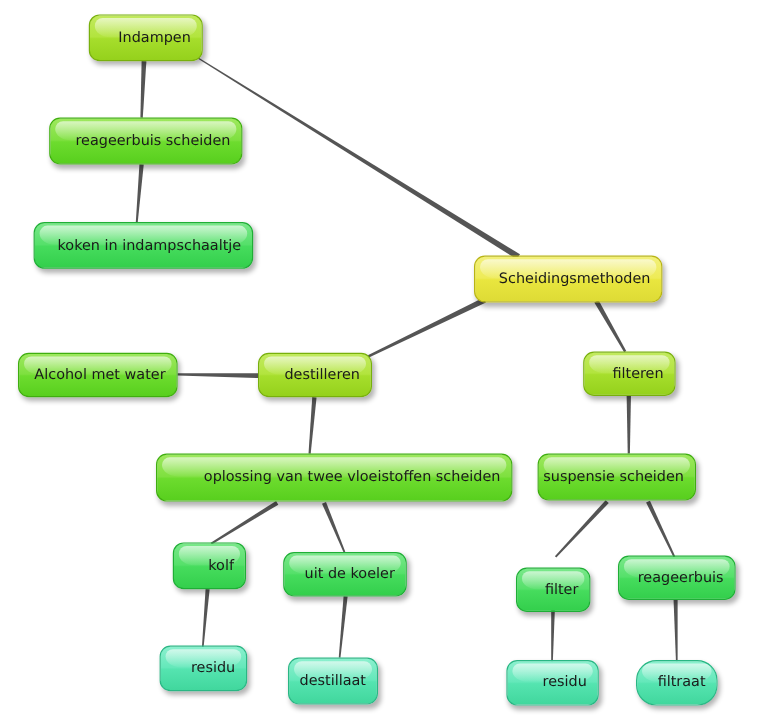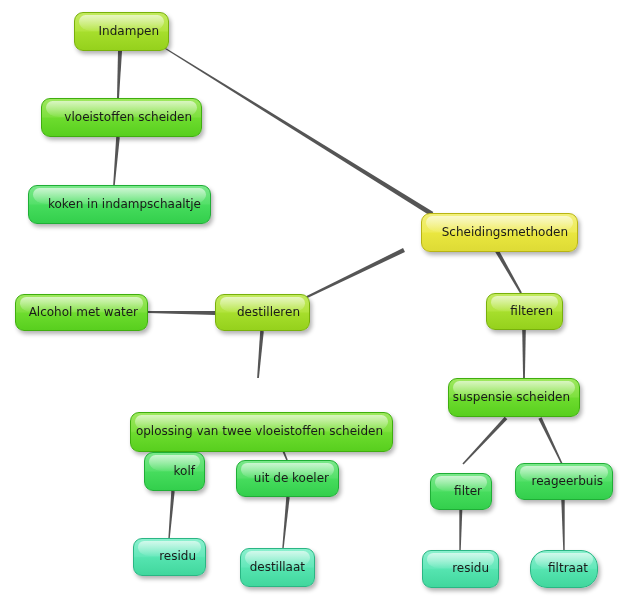--- a/index.html
+++ b/index.html
@@ -55,21 +55,20 @@
   }
   .node > span {
     position: relative;
     z-index: 2;
   }
 
   
   .c-yellow {
     background: linear-gradient(to bottom, #f2f07a 0%, #eeeb57 48%, #e9e63f 52%, #dedb35 100%);
     border: 1px solid #b8b414;
-    margin-left: 26px;
   }
   .c-yellowgreen {
     background: linear-gradient(to bottom, #c2ea5e 0%, #b2e43e 48%, #a6de2c 52%, #95d11c 100%);
     border: 1px solid #78b00c;
   }
   .c-green {
     background: linear-gradient(to bottom, #9ee85e 0%, #7ee03f 48%, #6ddc2e 52%, #58cf1e 100%);
     border: 1px solid #3fae0f;
   }
   .c-green2 {
@@ -101,38 +100,38 @@
       <polygon points="504.68505150921516,416.7708090194837 462.41557844854003,463.4536928975483 463.58442155145997,464.5463071024517 507.31494849078484,419.2291909805163" fill="#555555"></polygon>
       <polygon points="538.3761584010558,418.77661989514723 561.2782926226915,464.3451643978432 562.7217073773085,463.6548356021568 541.6238415989442,417.22338010485277" fill="#555555"></polygon>
       <polygon points="459.30032670318354,499.96667307261146 459.3001345248403,550.9862771475459 460.6998654751597,551.0137228524541 462.69967329681646,500.03332692738854" fill="#555555"></polygon>
       <polygon points="561.3003267031836,500.03332692738854 563.3001345248402,551.0137228524541 564.6998654751598,550.9862771475459 564.6996732968164,499.96667307261146" fill="#555555"></polygon>
     </svg>
   <div id="nodes">
       <div class="node c-yellowgreen" style="left: 74px; top: 12px; width: 95px; height: 39px;">
         <span>Indampen</span>
       </div>
       <div class="node c-green" style="left: 41px; top: 98px; width: 161px; height: 39px;">
-        <span>vloeistoffen scheiden</span>
+        <span>reageerbuis scheiden</span>
       </div>
       <div class="node c-green2" style="left: 28px; top: 185px; width: 183px; height: 39px;">
         <span>koken in indampschaaltje</span>
       </div>
       <div class="node c-yellow" style="left: 395px; top: 213px; width: 157px; height: 39px;">
         <span>Scheidingsmethoden</span>
       </div>
       <div class="node c-green" style="left: 15px; top: 294px; width: 133px; height: 37px;">
         <span>Alcohol met water</span>
       </div>
       <div class="node c-yellowgreen" style="left: 215px; top: 294px; width: 95px; height: 37px;">
         <span>destilleren</span>
       </div>
       <div class="node c-yellowgreen" style="left: 486px; top: 293px; width: 77px; height: 37px;">
         <span>filteren</span>
       </div>
-      <div class="node c-green" style="left: 130px; top: 378px; width: 263px; height: 40px; margin-top: 34px;">
+      <div class="node c-green" style="left: 130px; top: 378px; width: 297px; height: 40px;">
         <span>oplossing van twee vloeistoffen scheiden</span>
       </div>
       <div class="node c-green" style="left: 448px; top: 378px; width: 132px; height: 39px;">
         <span>suspensie scheiden</span>
       </div>
       <div class="node c-green2" style="left: 144px; top: 452px; width: 61px; height: 39px;">
         <span>kolf</span>
       </div>
       <div class="node c-green2" style="left: 236px; top: 460px; width: 103px; height: 37px;">
         <span>uit de koeler</span>

